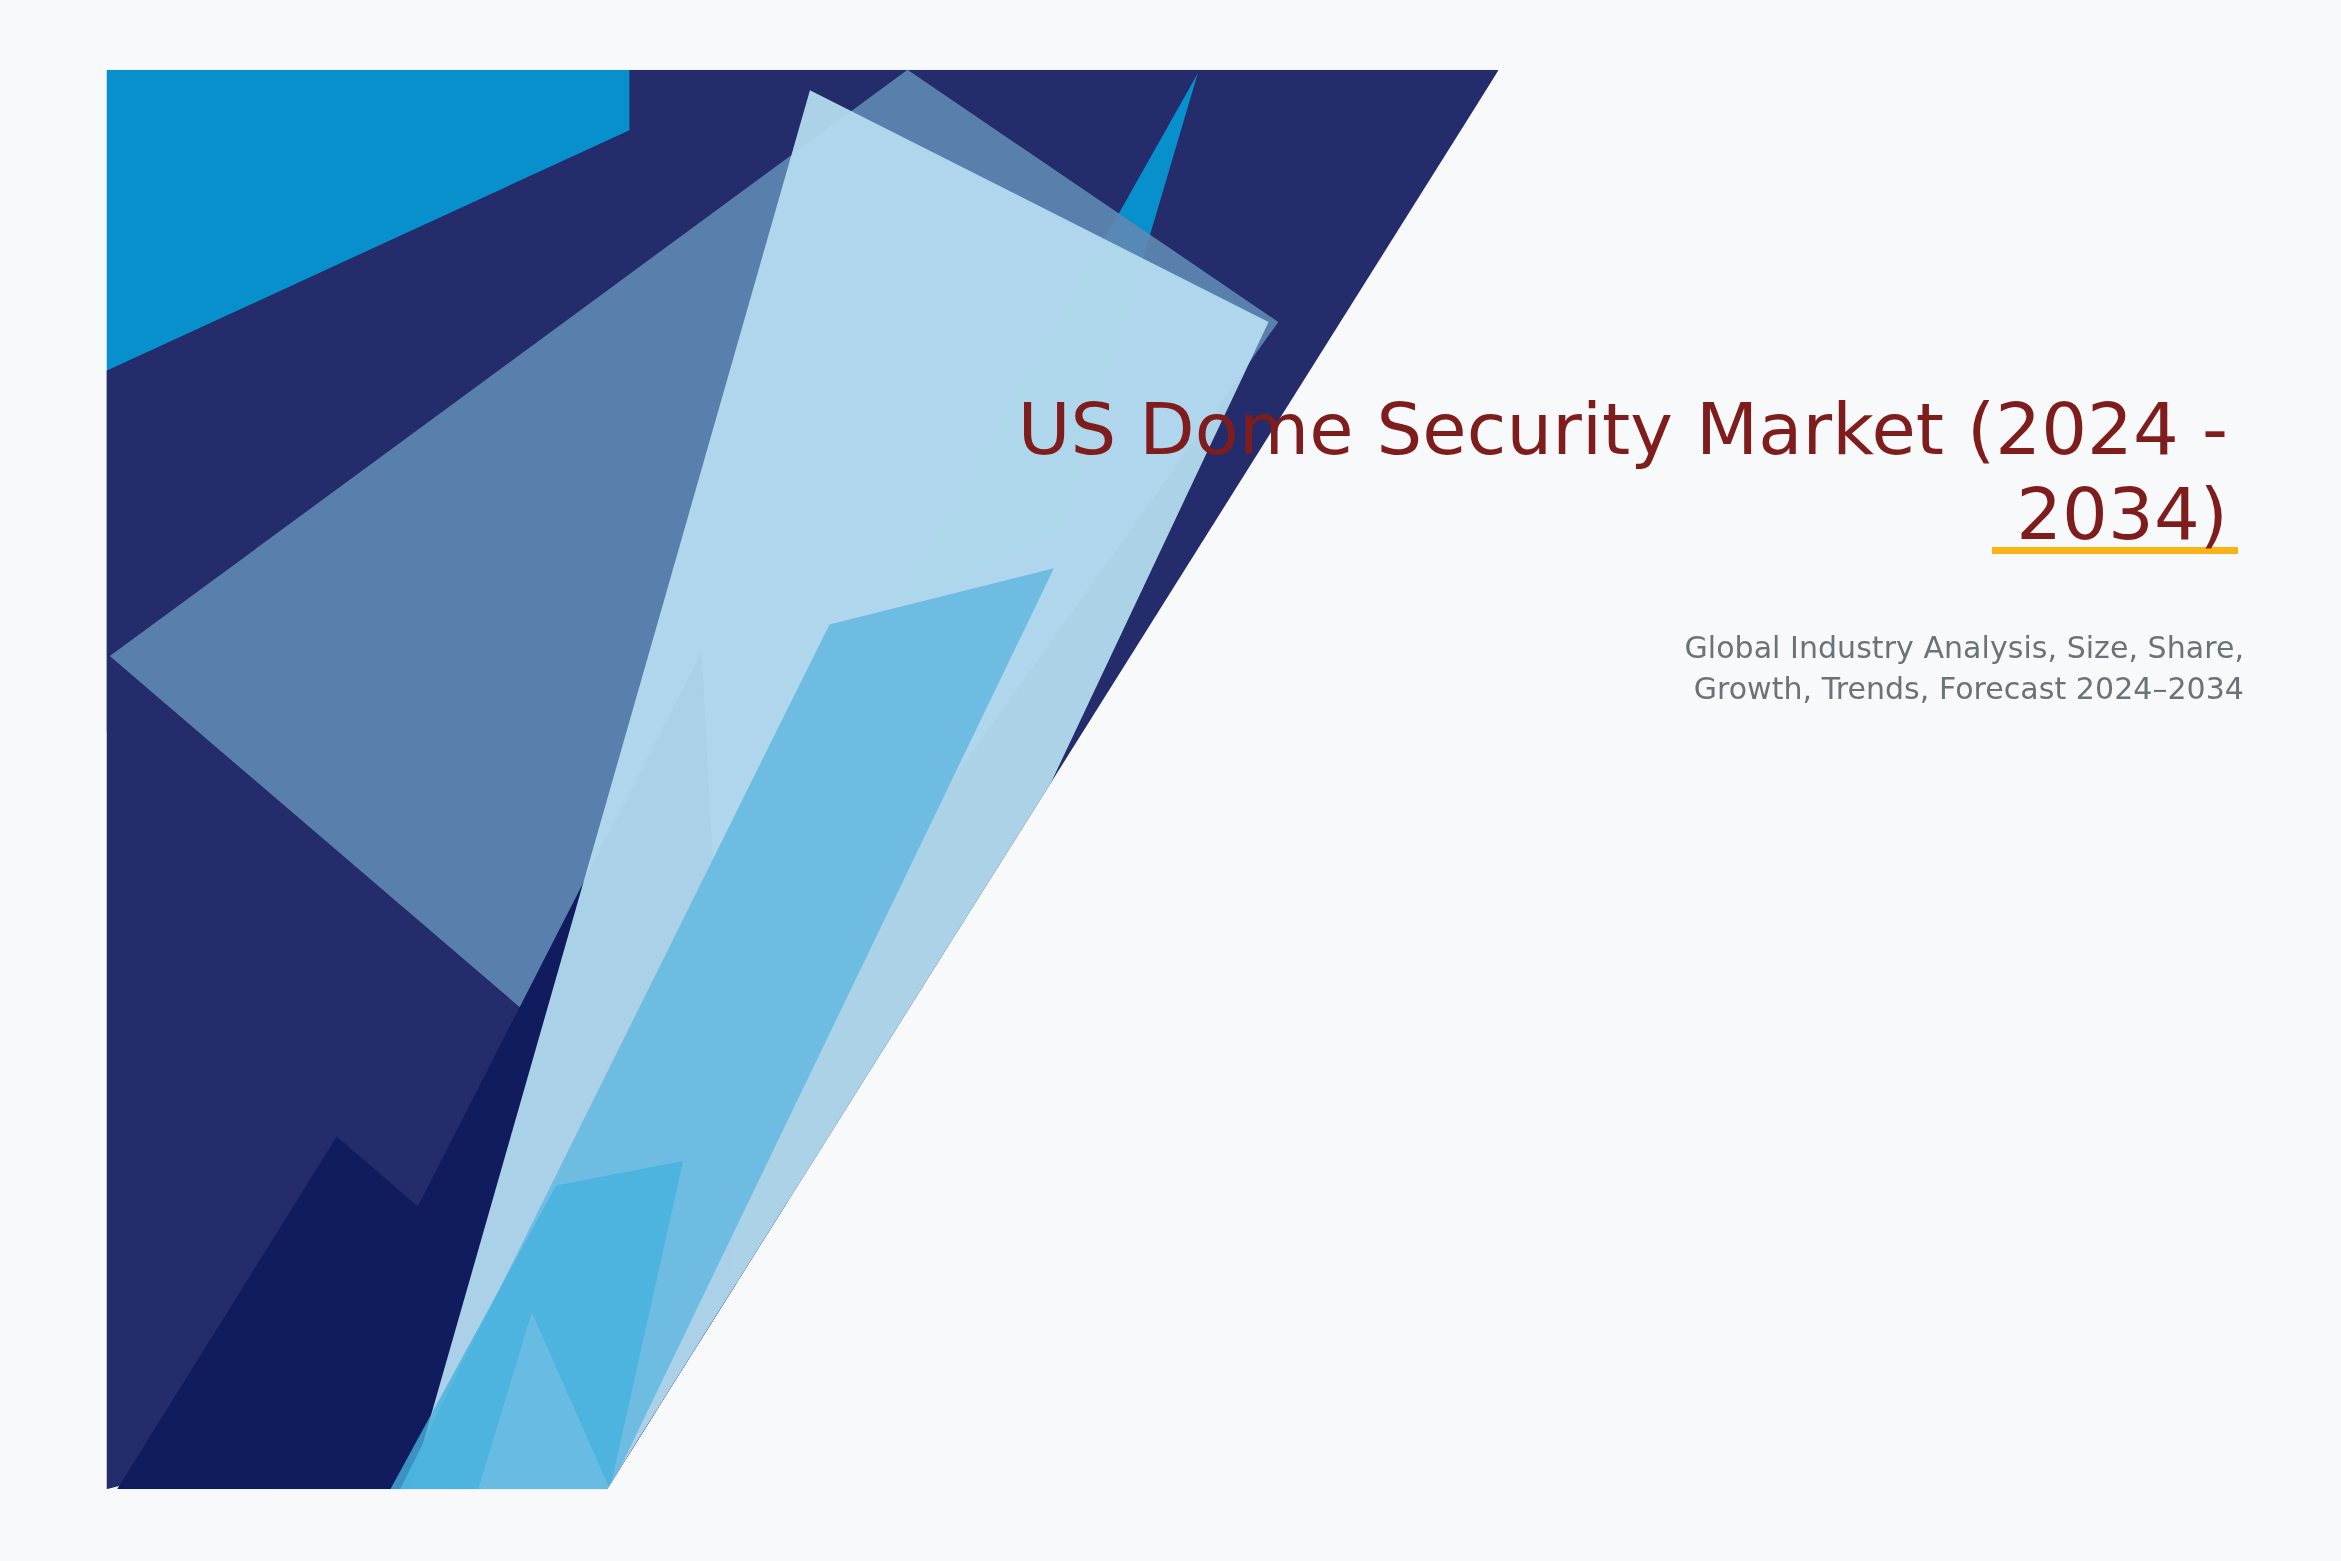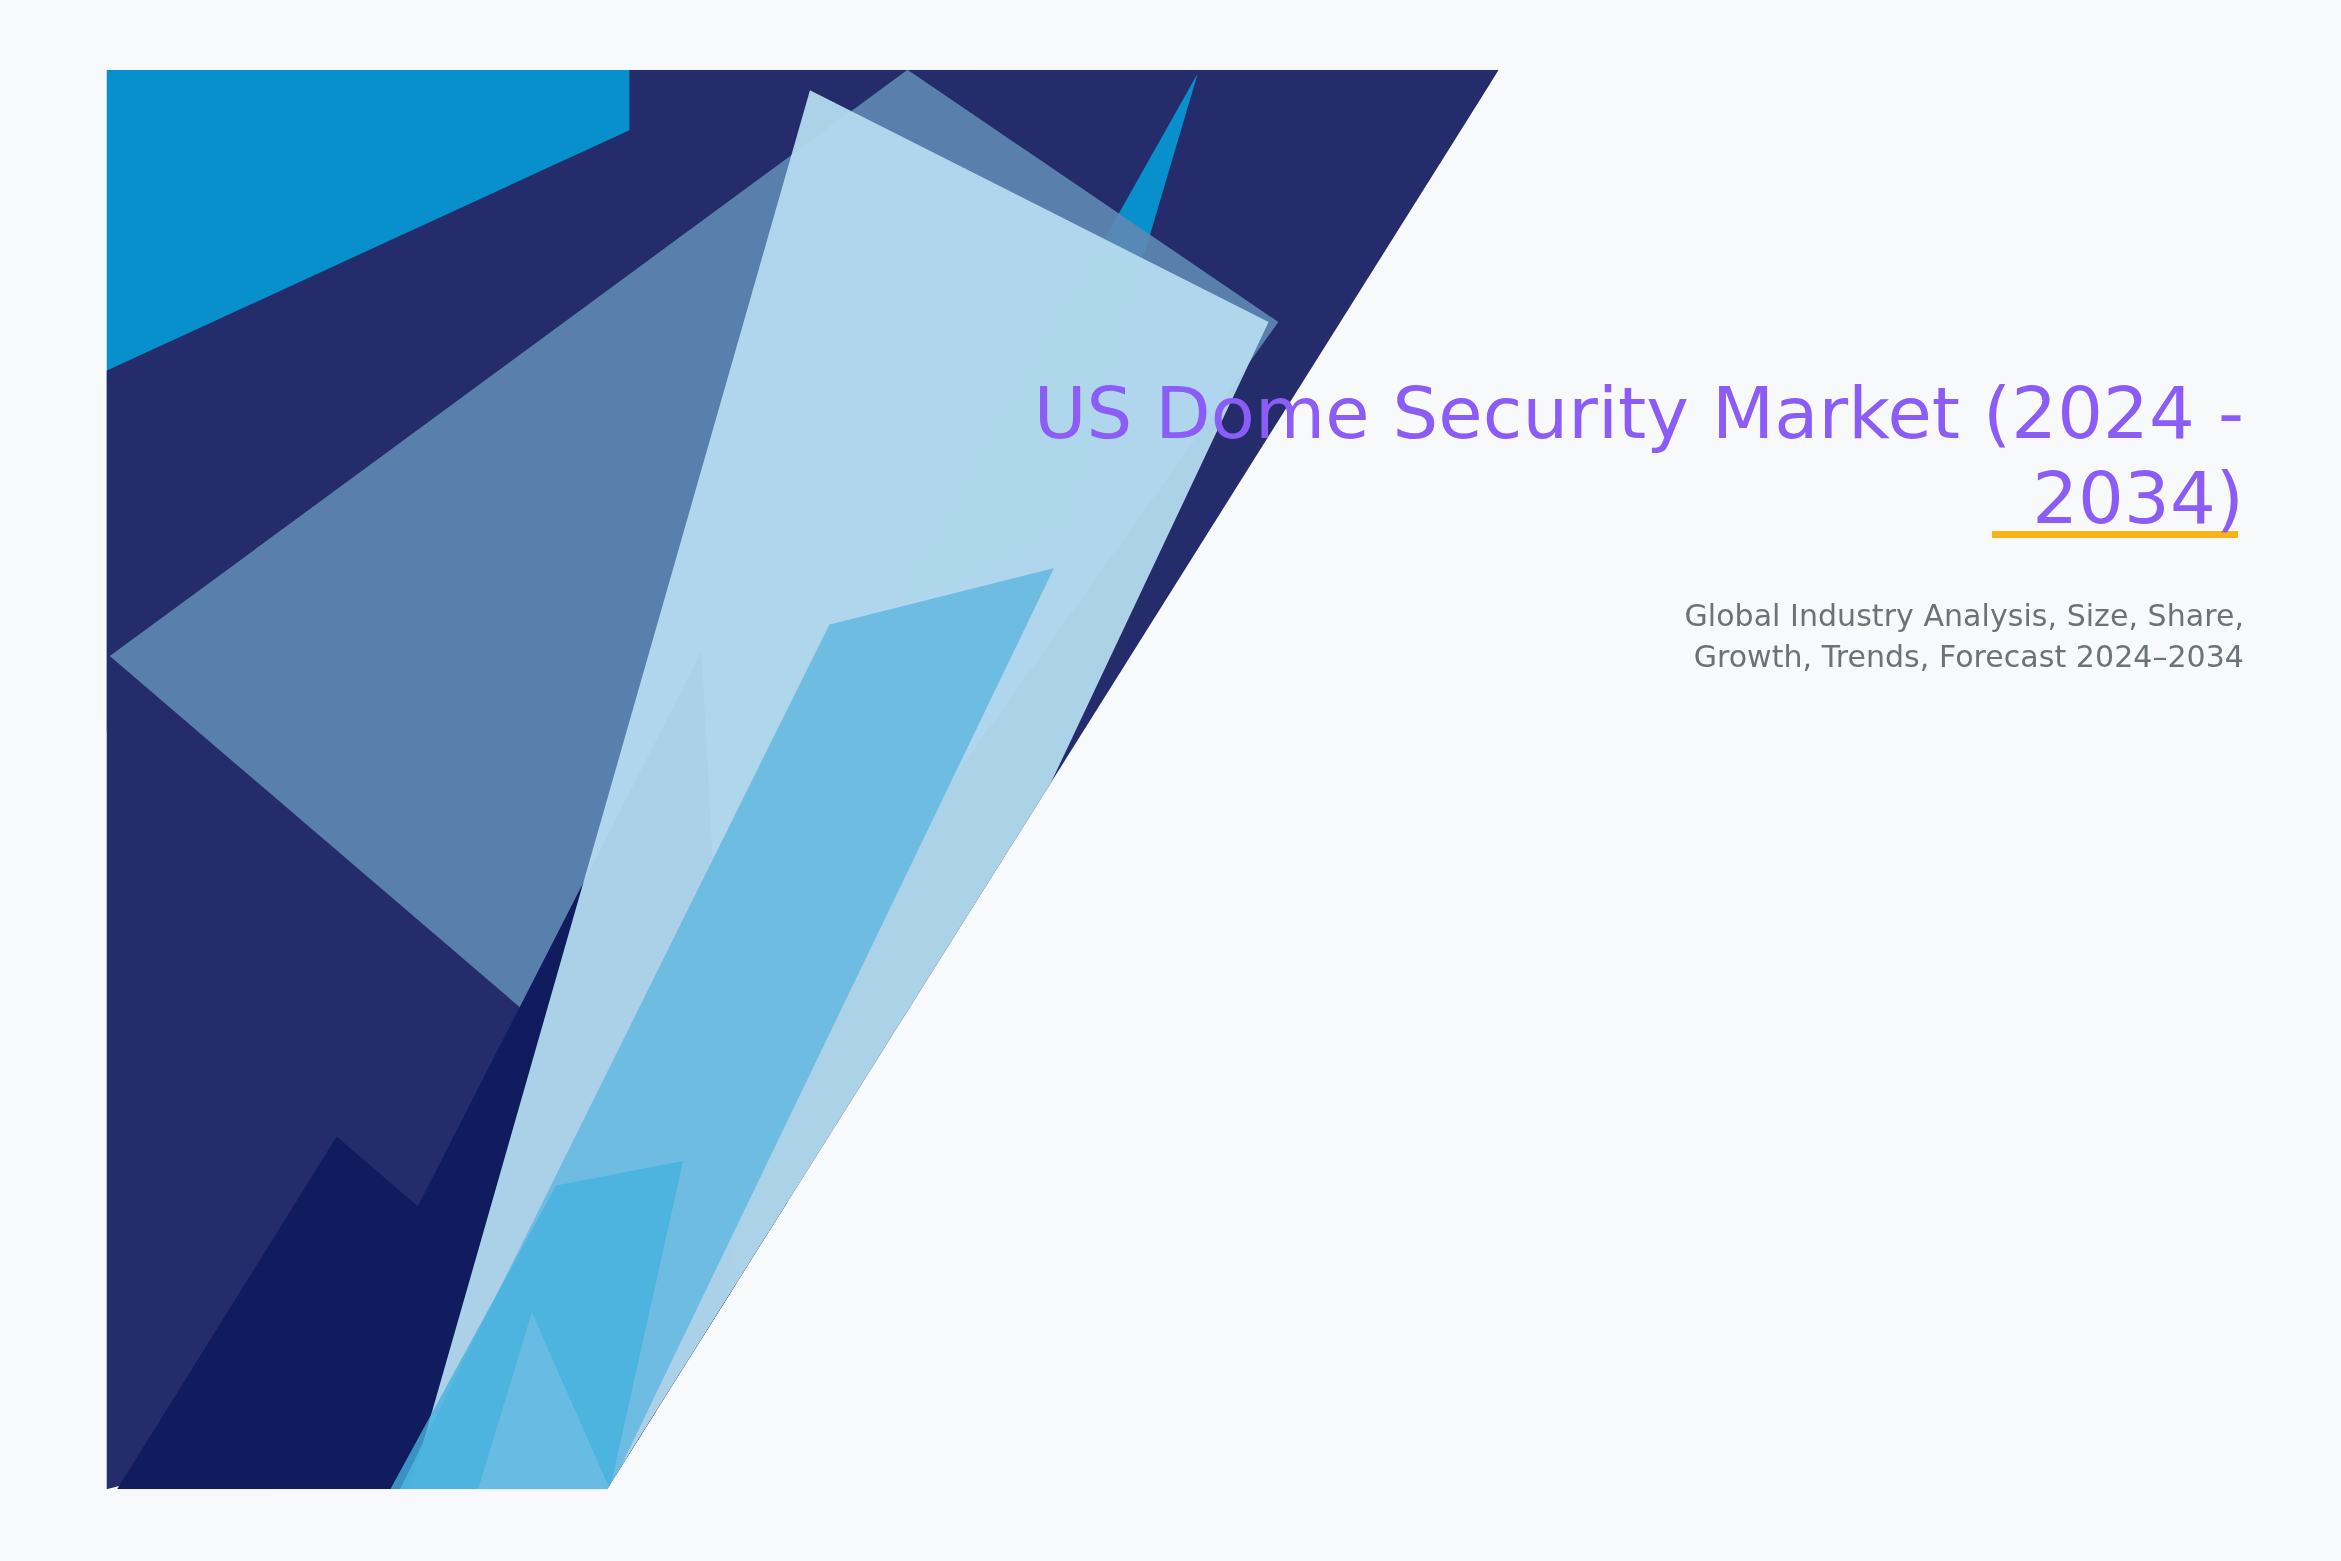--- a/index.html
+++ b/index.html
@@ -30,25 +30,25 @@
     width: 1249px;
     text-align: right;
   }
   #title-wrap {
     position: relative;
     display: block;
   }
   #cover-title {
     position: relative;
     display: block;
-    margin: 0;
+    margin: 16px;
     font-size: 72px;
     line-height: 1.18;
     font-weight: 400;
-    color: #8b5cf6;
+    color: #7f1d1d;
     letter-spacing: 0.1px;
     z-index: 3;
   }
   #title-underline {
     position: absolute;
     right: 6.3px;
     top: 160px;
     width: 246px;
     height: 6.8px;
     background: #f9b316;

